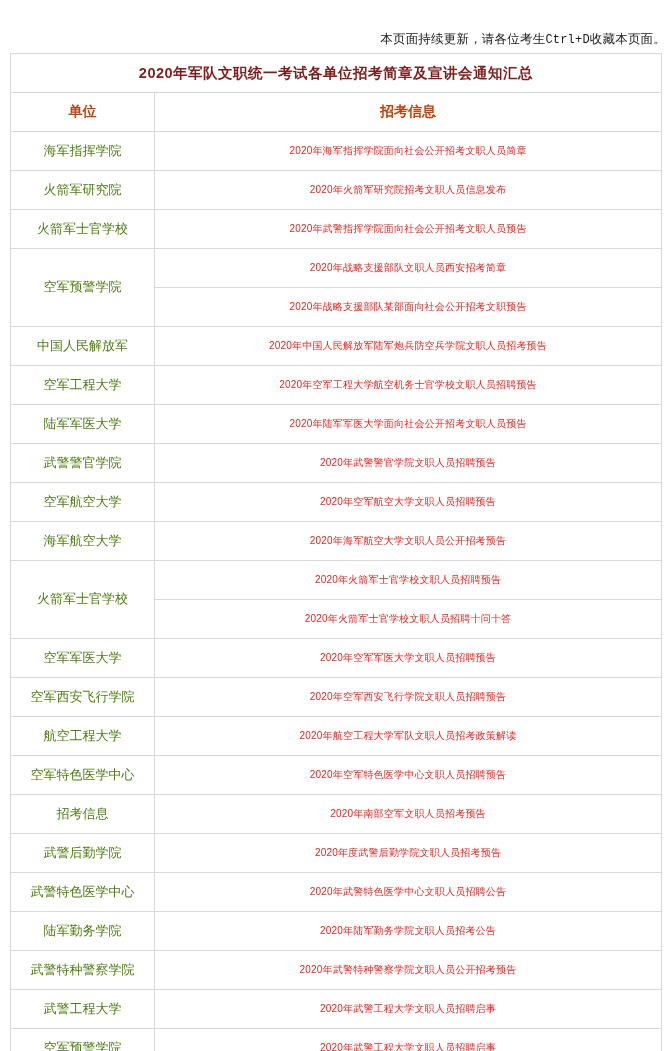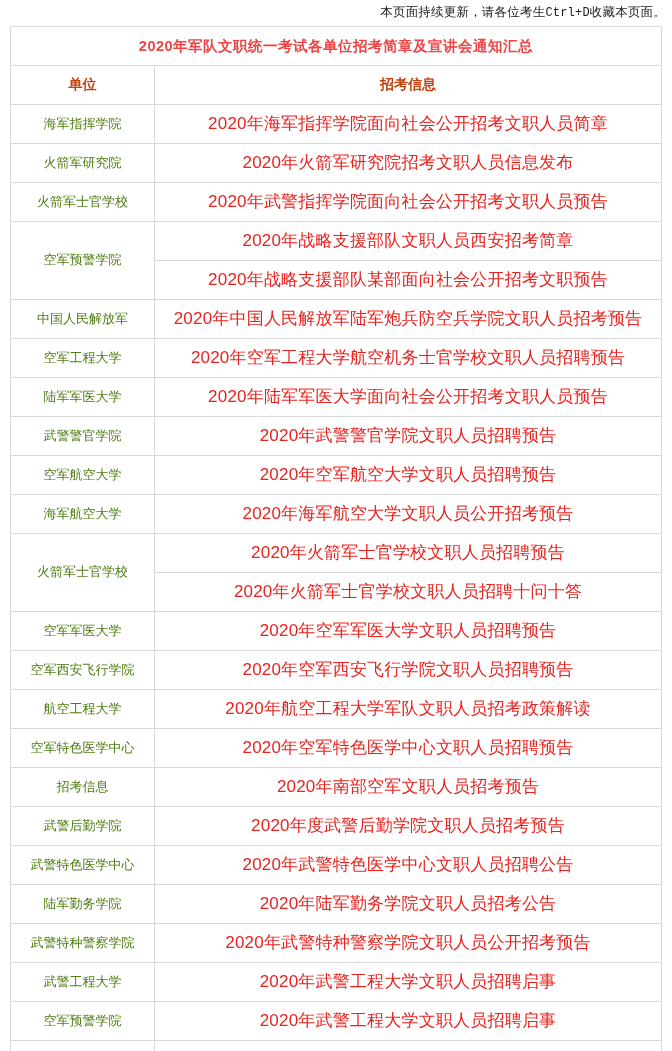--- a/index.html
+++ b/index.html
@@ -19,61 +19,62 @@
     box-sizing: border-box;
   }
   .notice {
     font-family: "Liberation Sans", sans-serif;
     font-size: 12.5px;
     color: #1a1a1a;
     text-align: right;
     padding: 4px 6px 5px 0;
     letter-spacing: 0.2px;
     white-space: nowrap;
+    margin-top: 27px;
   }
   .notice .mono {
     font-family: "Liberation Mono", monospace;
     font-size: 12px;
   }
   table.main {
     border-collapse: collapse;
     width: 652px;
     margin: 0 10px;
     table-layout: fixed;
   }
   table.main td, table.main th {
     border: 1px solid #d9d9d9;
     padding: 0;
     vertical-align: middle;
   }
   .title-cell {
     text-align: center;
     font-size: 14.5px;
     font-weight: bold;
-    color: #ef4444;
+    color: #7f1d1d;
     height: 38px;
     letter-spacing: 0.5px;
   }
   .hdr-cell {
     text-align: center;
     font-size: 14px;
     font-weight: bold;
     color: #c2410c;
     height: 38px;
   }
   .unit-cell {
     text-align: center;
     font-size: 13px;
     color: #4d7c0f;
     height: 38px;
     line-height: 1.4;
   }
   .info-cell {
     text-align: center;
-    font-size: 17px;
+    font-size: 10px;
     color: #e8231f;
     height: 38px;
     line-height: 1.4;
     letter-spacing: 0.2px;
     border-radius: 19px;
   }
   .info-cell.dark {
     color: #1a1a1a;
   }
   .col-unit { width: 144px; }

